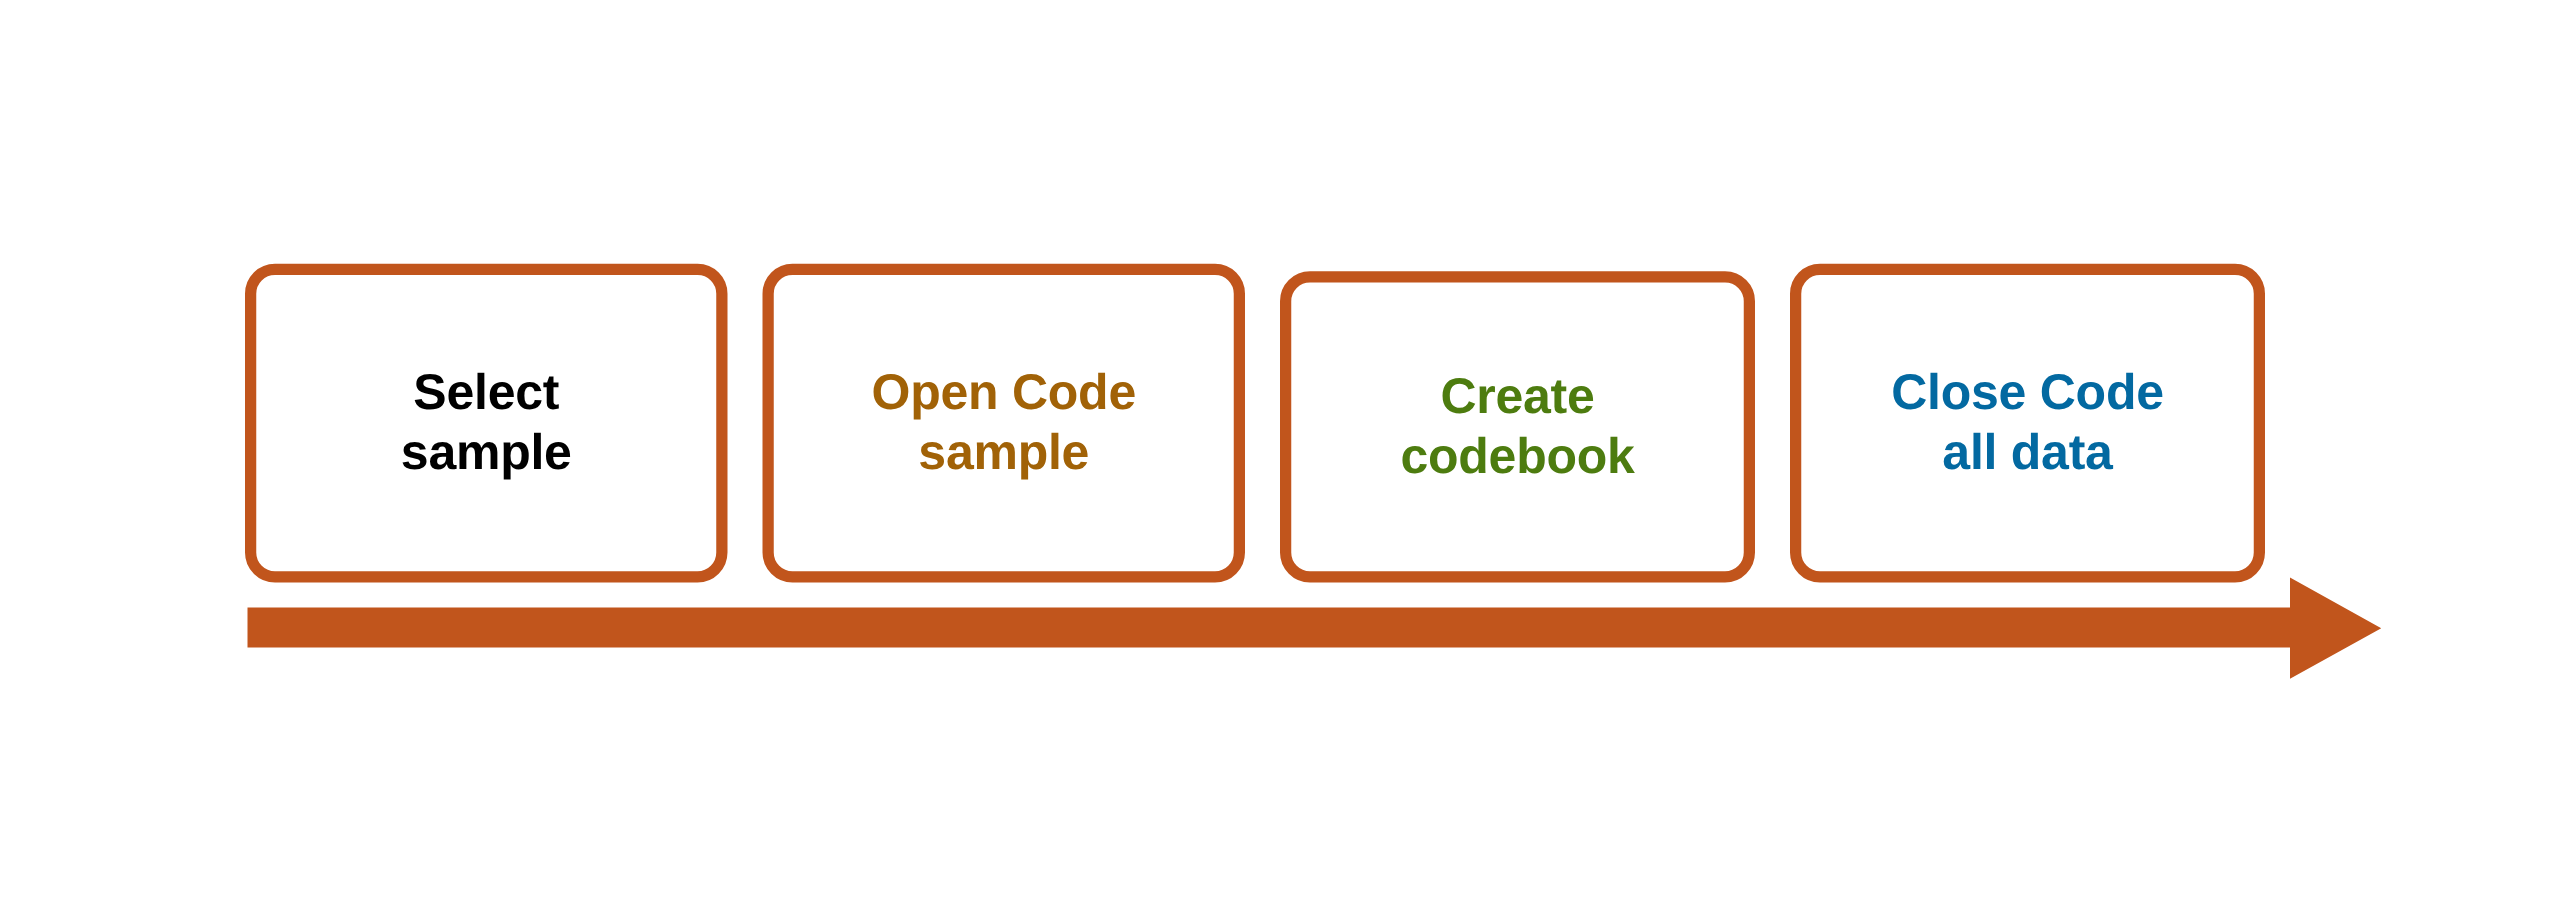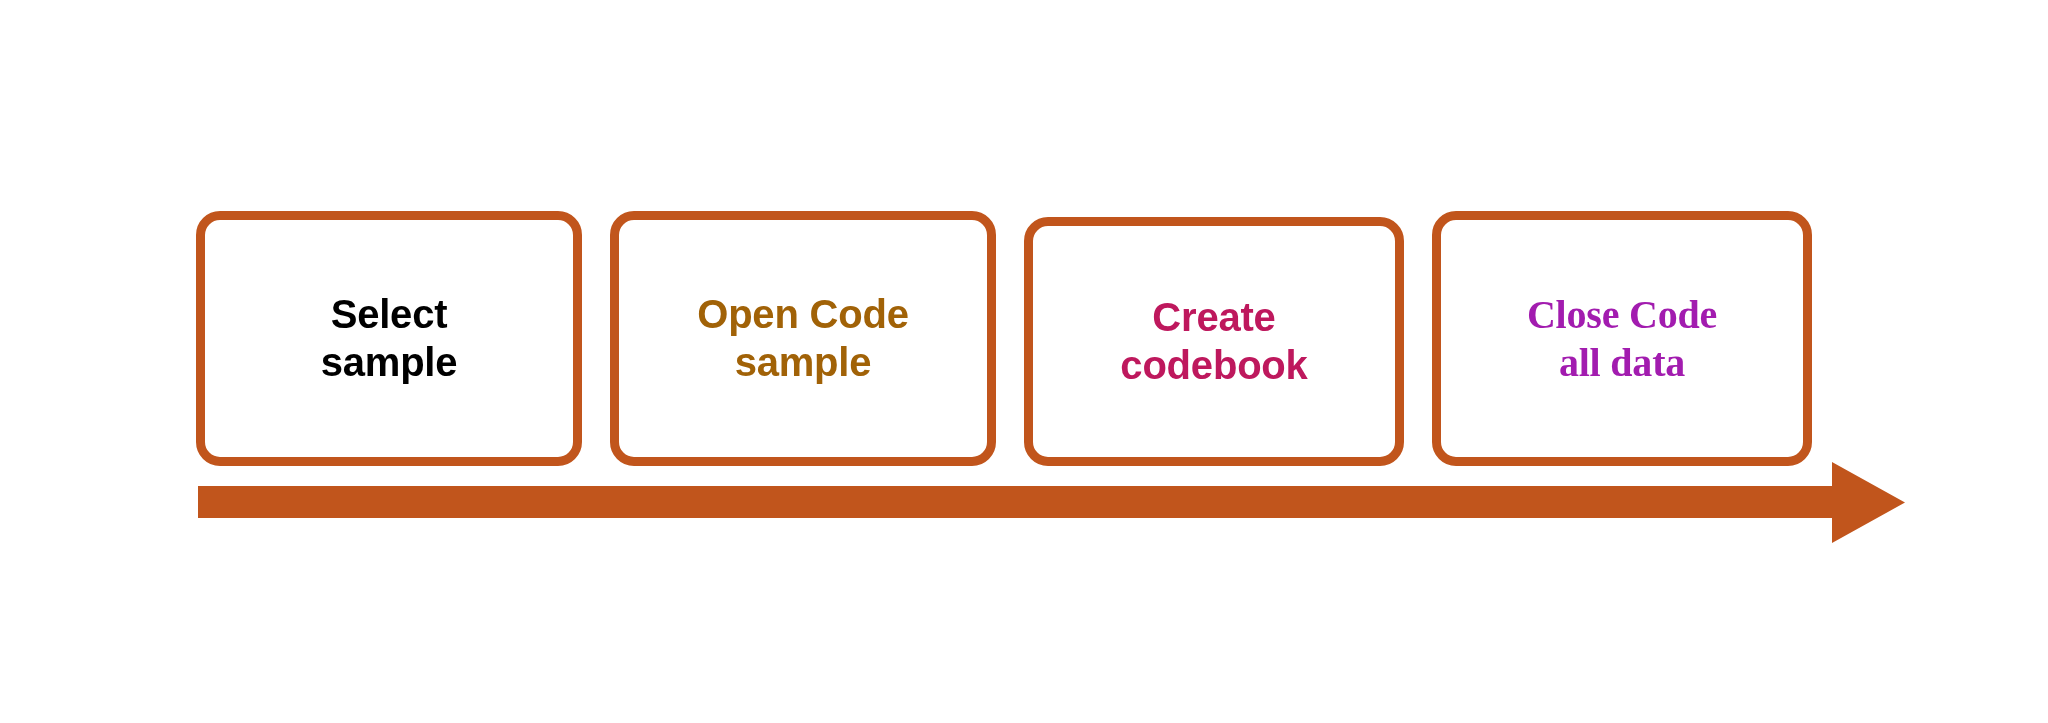--- a/index.html
+++ b/index.html
@@ -65,26 +65,26 @@
     <span class="stage-label" style="color: rgb(0, 0, 0);">Select
 sample</span>
   </div>
 
   <div class="stage-box" id="stage-2" style="left: 610px; top: 211px; width: 386px; height: 255px; border-color: rgb(193, 85, 28); background: rgb(255, 255, 255);">
     <span class="stage-label" style="color: #a16207;">Open Code
 sample</span>
   </div>
 
   <div class="stage-box" id="stage-3" style="left: 1024px; top: 217px; width: 380px; height: 249px; border-color: rgb(193, 85, 28); background: rgb(255, 255, 255);">
-    <span class="stage-label" style="color: #be185d;">Create
+    <span class="stage-label" style="color: #4d7c0f;">Create
 codebook</span>
   </div>
 
   <div class="stage-box" id="stage-4" style="left: 1432px; top: 211px; width: 380px; height: 255px; border-color: rgb(193, 85, 28); background: rgb(255, 255, 255);">
-    <span class="stage-label" style="color: #a21caf; font-family: Liberation Serif, serif;">Close Code
+    <span class="stage-label" style="color: #0369a1;">Close Code
 all data</span>
   </div>
 
   <svg class="timeline-arrow" id="timeline-arrow-svg" viewBox="0 0 2048 723">
     <polygon id="arrow-shape" points="198,486 1832,486 1832,462 1905,502.5 1832,543 1832,518 198,518" fill="#C1551C"></polygon>
   </svg>
 
 </div>
 
 </body></html>

